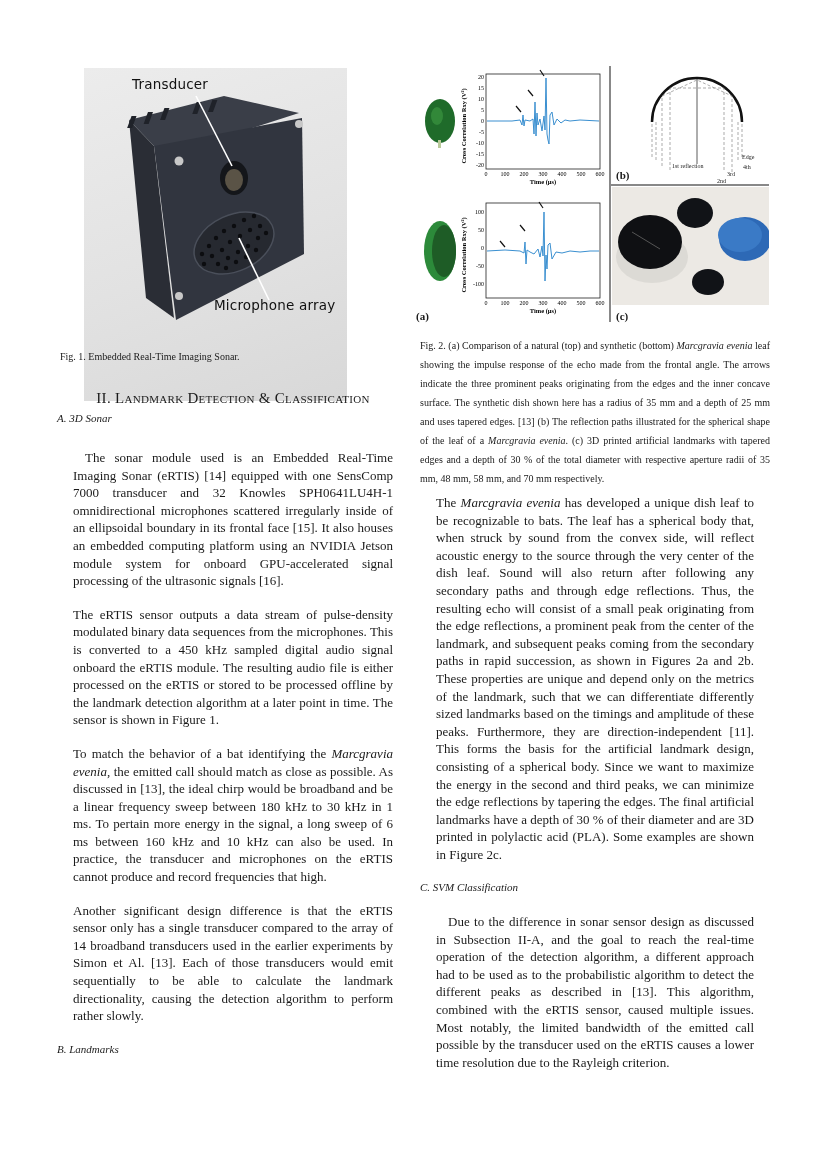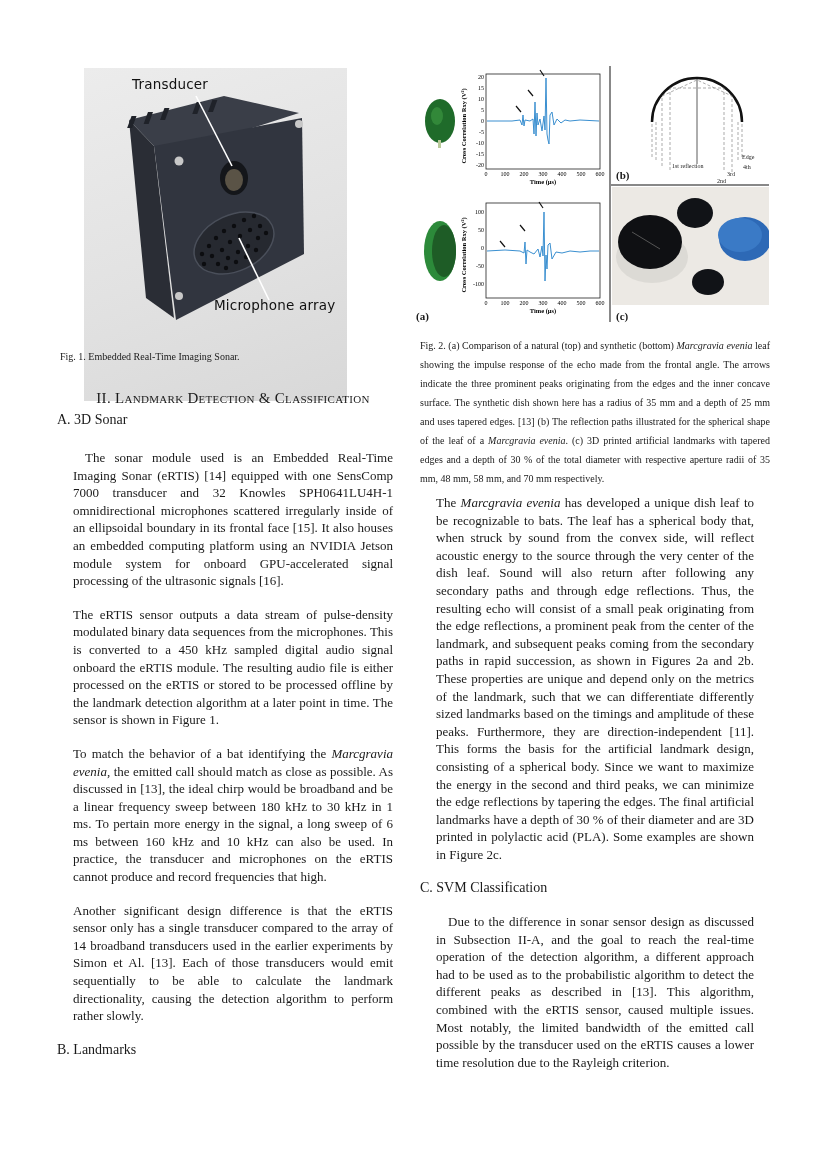--- a/index.html
+++ b/index.html
@@ -7,21 +7,21 @@
   .abs{position:absolute;}
   
   #fig1{left:84px;top:68px;width:263px;height:333px;background:linear-gradient(160deg,#ececec 0%,#e2e2e2 55%,#d8d8d8 100%);overflow:hidden;}
   .fig-label{position:absolute;font-family:"DejaVu Sans","Liberation Sans",sans-serif;font-size:13.5px;color:#111;letter-spacing:0.2px;}
   .caption{font-size:10px;line-height:19px;text-align:justify;}
   .col{position:absolute;font-size:13px;line-height:17.6px;text-align:justify;}
   .col p{margin:16px;}
   .indent{text-indent:12px;}
   .sec-title{font-size:15px;text-align:center;letter-spacing:0.3px;}
   .sc{font-variant:small-caps;}
-  .subsec{font-size:14px;}
+  .subsec{font-style:italic;font-size:11px;}
   
   .chart-axes text{font-family:"Liberation Serif",serif;}
   .panel-tag{position:absolute;font-weight:bold;font-size:11px;}
 </style>
 </head>
 <body>
 
 <div id="fig1" class="abs">
   <svg width="263" height="263" viewBox="0 0 263 263">
 

